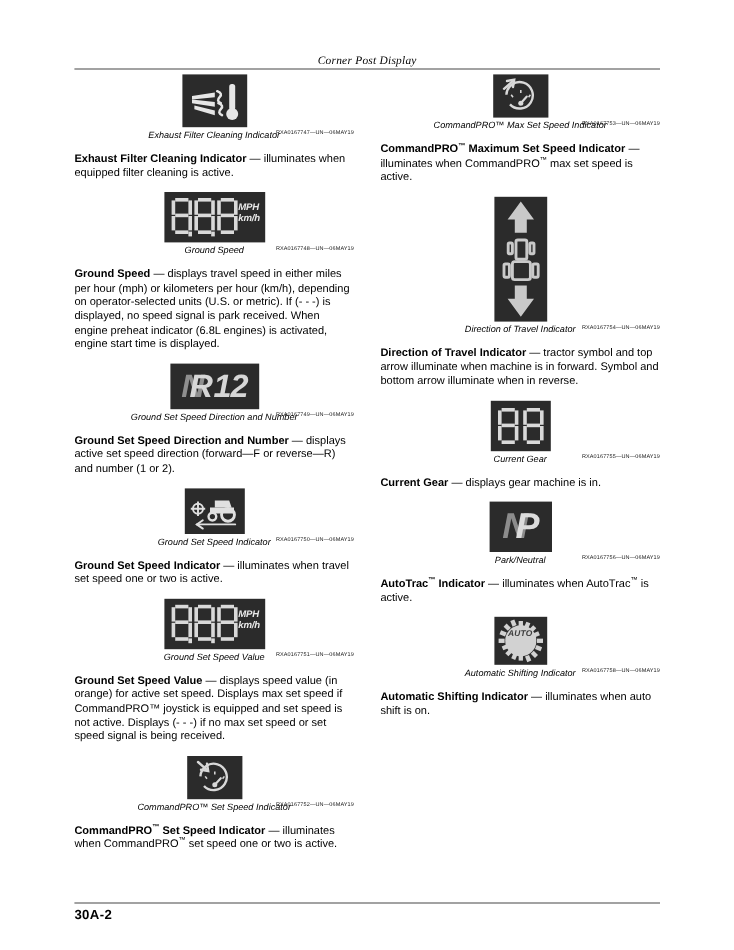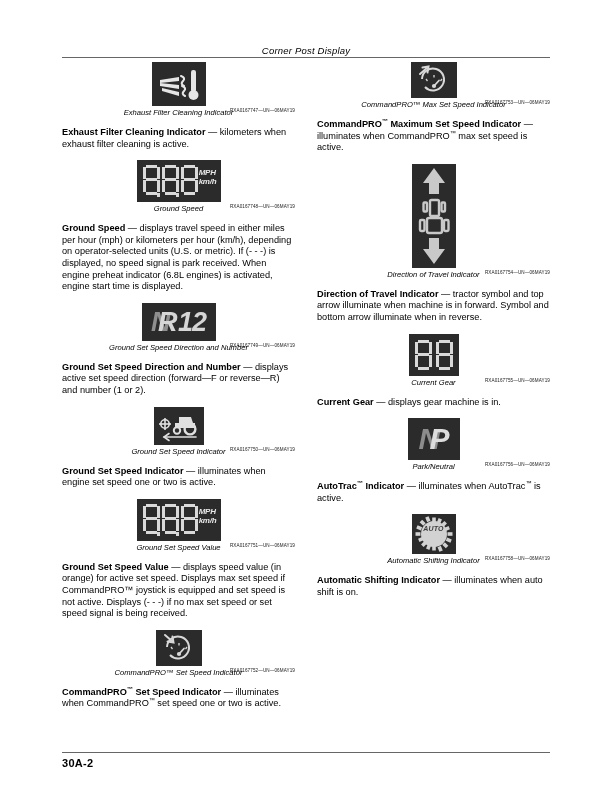--- a/index.html
+++ b/index.html
@@ -28,20 +28,21 @@
     left: 62px;
     top: 40px;
     width: 488px;
     text-align: center;
   }
   .header-title {
     font-style: italic;
     font-size: 9.5px;
     letter-spacing: .2px;
     color: #000;
+    font-family: Liberation Serif, serif;
   }
   .header-rule {
     position: absolute;
     left: 62px;
     top: 57px;
     width: 488px;
     height: 1px;
     background: #666;
   }
 
@@ -282,21 +283,21 @@
               <circle cx="41.5" cy="33" r="5"></circle>
             </g>
           </svg>
         </span>
       </div>
       <div class="fig-id">RXA0167747—UN—06MAY19</div>
       <div class="fig-caption">Exhaust Filter Cleaning Indicator</div>
     </div>
 
     <p class="para">
-      <b>Exhaust Filter Cleaning Indicator</b><span> — kilometers when exhaust filter cleaning is active.</span>
+      <b>Exhaust Filter Cleaning Indicator</b><span> — illuminates when equipped filter cleaning is active.</span>
     </p>
 
     <div class="figure">
       <div class="fig-art-wrap">
         <span class="tile ic-speed">
           <span class="seg-row">
             <span class="digit">
               <i class="sA"></i>
                 <i class="sB"></i>
                 <i class="sC"></i>
@@ -380,21 +381,21 @@
               <polyline points="15,26.5 10,30 15,33.5" fill="none"></polyline>
             </g>
           </svg>
         </span>
       </div>
       <div class="fig-id">RXA0167750—UN—06MAY19</div>
       <div class="fig-caption">Ground Set Speed Indicator</div>
     </div>
 
     <p class="para">
-      <b>Ground Set Speed Indicator</b><span> — illuminates when engine set speed one or two is active.</span>
+      <b>Ground Set Speed Indicator</b><span> — illuminates when travel set speed one or two is active.</span>
     </p>
 
     <div class="figure">
       <div class="fig-art-wrap">
         <span class="tile ic-speed">
           <span class="seg-row">
             <span class="digit">
               <i class="sA"></i>
                 <i class="sB"></i>
                 <i class="sC"></i>

